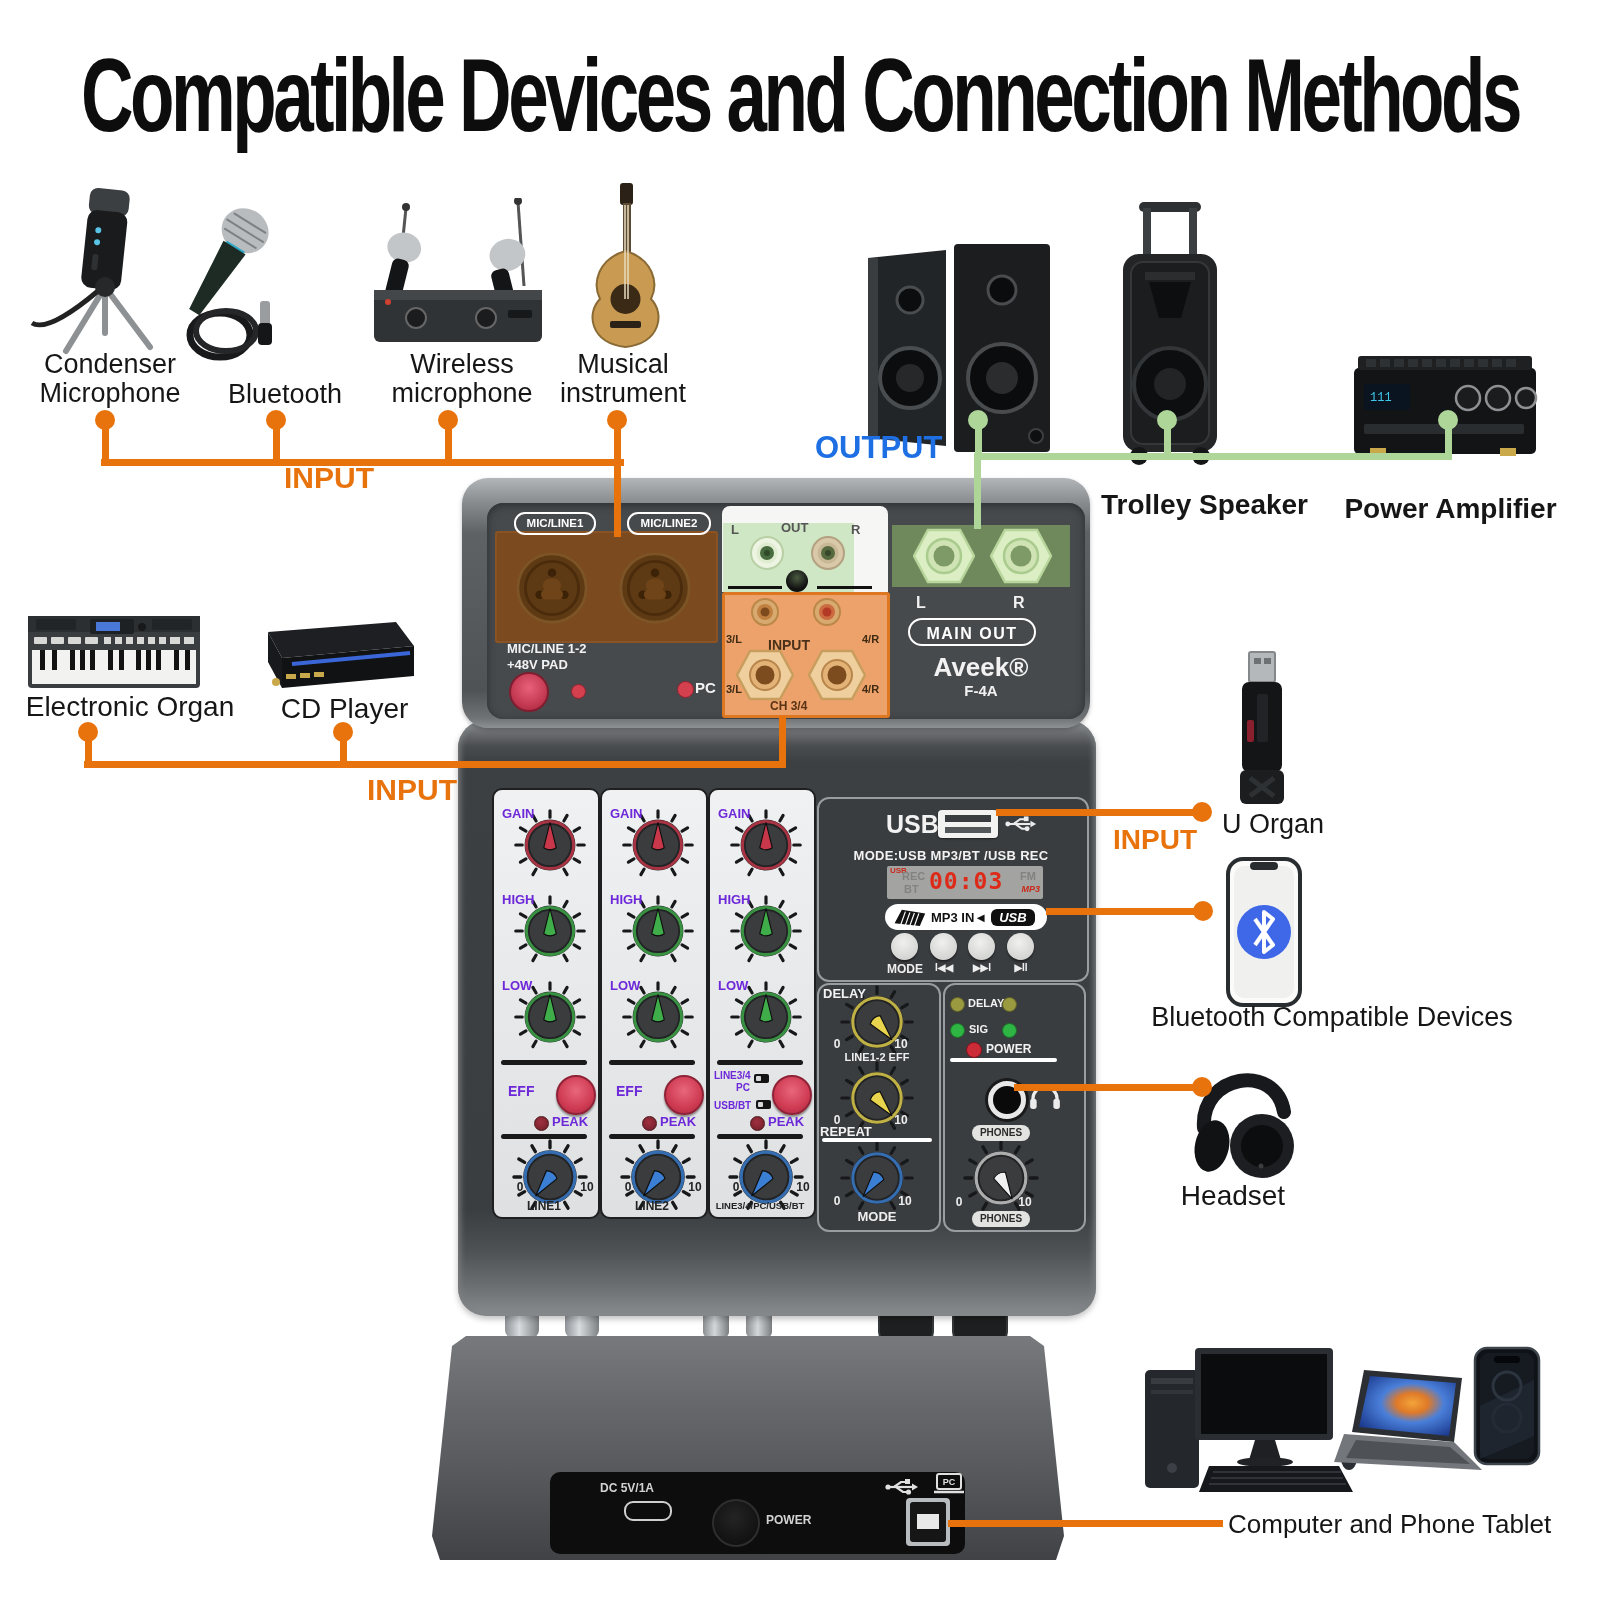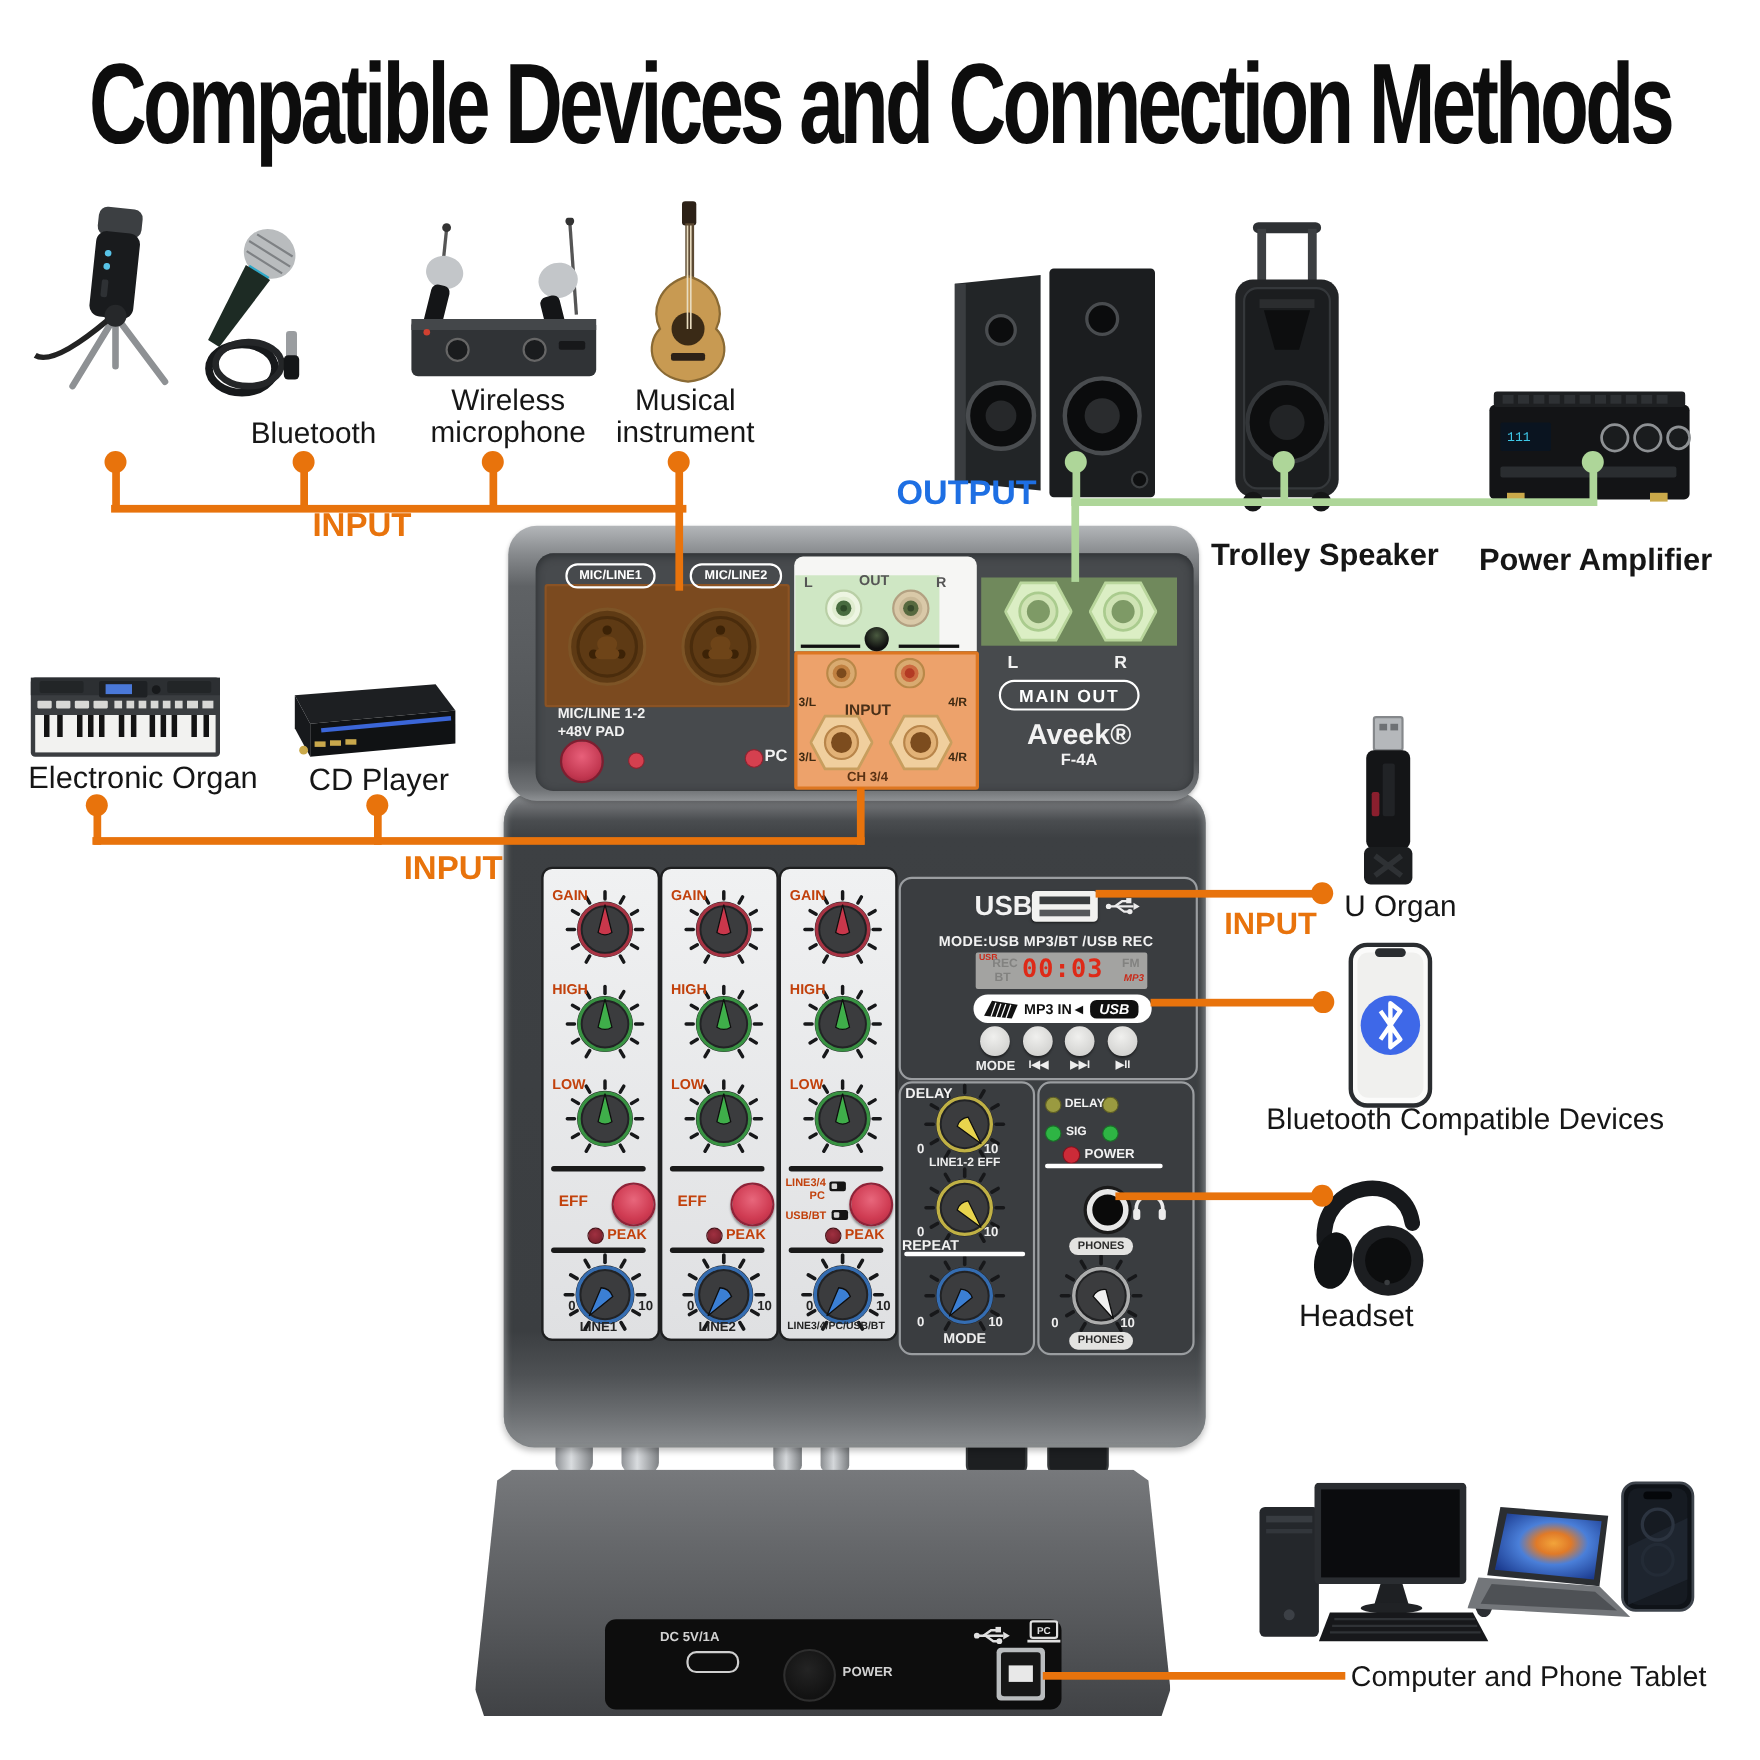--- a/index.html
+++ b/index.html
@@ -11,21 +11,21 @@
   .nw{white-space:nowrap;}
   .bold{font-weight:bold;}
   .oconn{position:absolute;background:#E8730C;z-index:60;}
   .gconn{position:absolute;background:#AED699;z-index:60;}
   .odot{position:absolute;width:20px;height:20px;border-radius:50%;background:#E8730C;z-index:61;}
   .gdot{position:absolute;width:20px;height:20px;border-radius:50%;background:#AED699;z-index:61;}
   .inlab{position:absolute;font-weight:bold;font-size:30px;color:#E8730C;z-index:62;}
   .outlab{position:absolute;font-weight:bold;font-size:31px;color:#1E6FE3;z-index:62;}
   .strip{position:absolute;width:104px;height:427px;background:linear-gradient(180deg,#f0f1f2,#dfe0e2);
          border:2px solid #1e1f20;border-radius:10px;z-index:12;}
-  .slab{position:absolute;font-size:13px;font-weight:bold;color:#c2410c;}
+  .slab{position:absolute;font-size:13px;font-weight:bold;color:#6d28d9;}
   .smm{position:absolute;font-size:12px;font-weight:bold;color:#242424;text-align:center;}
   .knob{position:absolute;z-index:13;}
   .sdiv{position:absolute;width:86px;height:5px;background:#1a1a1a;border-radius:3px;}
   .effbtn{position:absolute;width:36px;height:36px;border-radius:50%;
           background:radial-gradient(circle at 50% 38%,#e8677c,#cf3b52 60%,#a92840);
           border:2px solid #8e2338;box-shadow:0 2px 2px rgba(0,0,0,.4);}
   .peakled{position:absolute;width:13px;height:13px;border-radius:50%;
            background:radial-gradient(circle at 45% 40%,#a03040,#6e1d28);border:1.5px solid #4a141b;}
   .panel{position:absolute;background:#3a3d40;border:2px solid #9a9da0;border-radius:12px;z-index:11;}
   .wtext{position:absolute;color:#f2f2f2;font-weight:bold;}
@@ -51,20 +51,21 @@
         <rect x="57" y="28" width="40" height="78" rx="10" fill="#191b1d"></rect>
         <circle cx="69" cy="48" r="3" fill="#58c4e8"></circle>
           <circle cx="69" cy="60" r="3" fill="#58c4e8"></circle>
         <rect x="66" y="72" width="6" height="16" rx="2" fill="#2e3134"></rect>
       </g>
       <path d="M77 104 L38 168 M77 104 L122 164 M77 104 L77 150" stroke="#8e9194" stroke-width="6" fill="none" stroke-linecap="round"></path>
       <path d="M70 108 Q20 150 4 140" stroke="#222" stroke-width="5" fill="none"></path>
       <circle cx="77" cy="104" r="10" fill="#26282a"></circle>
     </svg>
   </div>
+  <div class="dev-label" style="left:15px;top:350px;width:190px;">Condenser Microphone</div>
 
   <div class="abs" style="left:168px;top:203px;width:115px;height:165px;">
     <svg viewBox="0 0 115 165" width="115" height="165">
       <g transform="rotate(32 57 60)">
         <ellipse cx="57" cy="22" rx="24" ry="22" fill="#b9bcbe"></ellipse>
         <path d="M35 22 h44 M38 13 h38 M38 31 h38" stroke="#7e8184" stroke-width="2"></path>
         <rect x="47" y="40" width="21" height="14" fill="#2ea8c8"></rect>
         <polygon points="44,42 70,42 63,118 51,118" fill="#1d2b24"></polygon>
       </g>
       <ellipse cx="52" cy="132" rx="30" ry="22" fill="none" stroke="#17191b" stroke-width="7"></ellipse>

